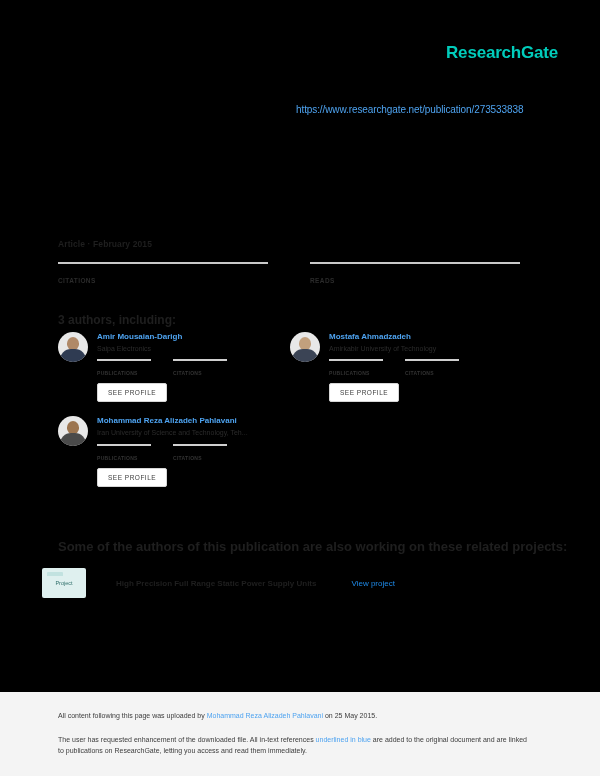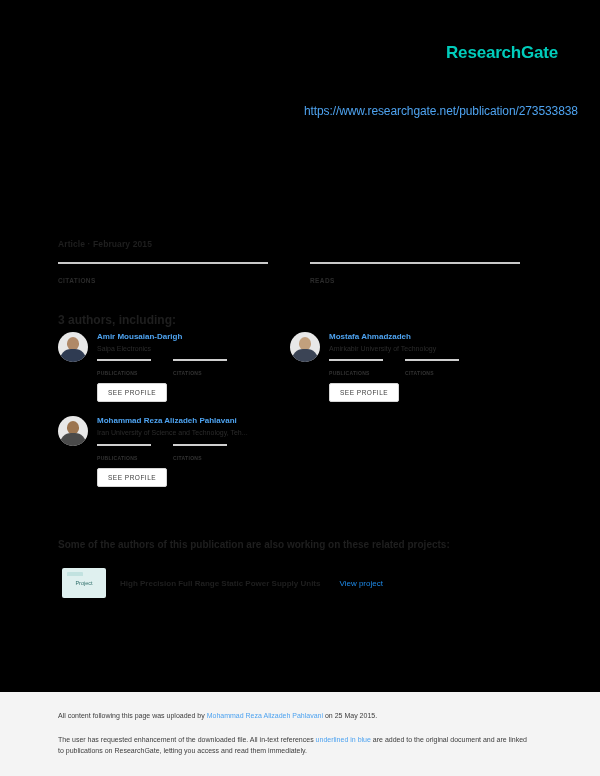--- a/index.html
+++ b/index.html
@@ -37,23 +37,23 @@
     font-size: 17px;
     font-weight: bold;
     color: #00ccbb;
     letter-spacing: -0.2px;
     line-height: 1;
     white-space: nowrap;
   }
 
   .url {
     position: absolute;
-    left: 304px;
+    left: 296px;
     top: 104px;
-    font-size: 12px;
+    font-size: 10px;
     color: #4ea3f0;
     letter-spacing: -0.1px;
     white-space: nowrap;
   }
 
   
   .article-meta {
     position: absolute;
     left: 58px;
     top: 239px;
@@ -214,32 +214,32 @@
     border: 1px solid #d6d6d6;
     border-radius: 2px;
     cursor: pointer;
   }
 
   
   .projects-heading {
     position: absolute;
     left: 58px;
     top: 539px;
-    font-size: 10px;
+    font-size: 13px;
     font-weight: bold;
     color: #1f1f1f;
     white-space: nowrap;
   }
   .project-row {
     position: absolute;
-    left: 62px;
+    left: 42px;
     top: 568px;
     display: flex;
     align-items: center;
-    gap: 14px;
+    gap: 30px;
   }
   .project-badge {
     width: 44px;
     height: 30px;
     background: #dff0ef;
     border-radius: 2px;
     display: flex;
     align-items: center;
     justify-content: center;
     font-size: 5.5px;

